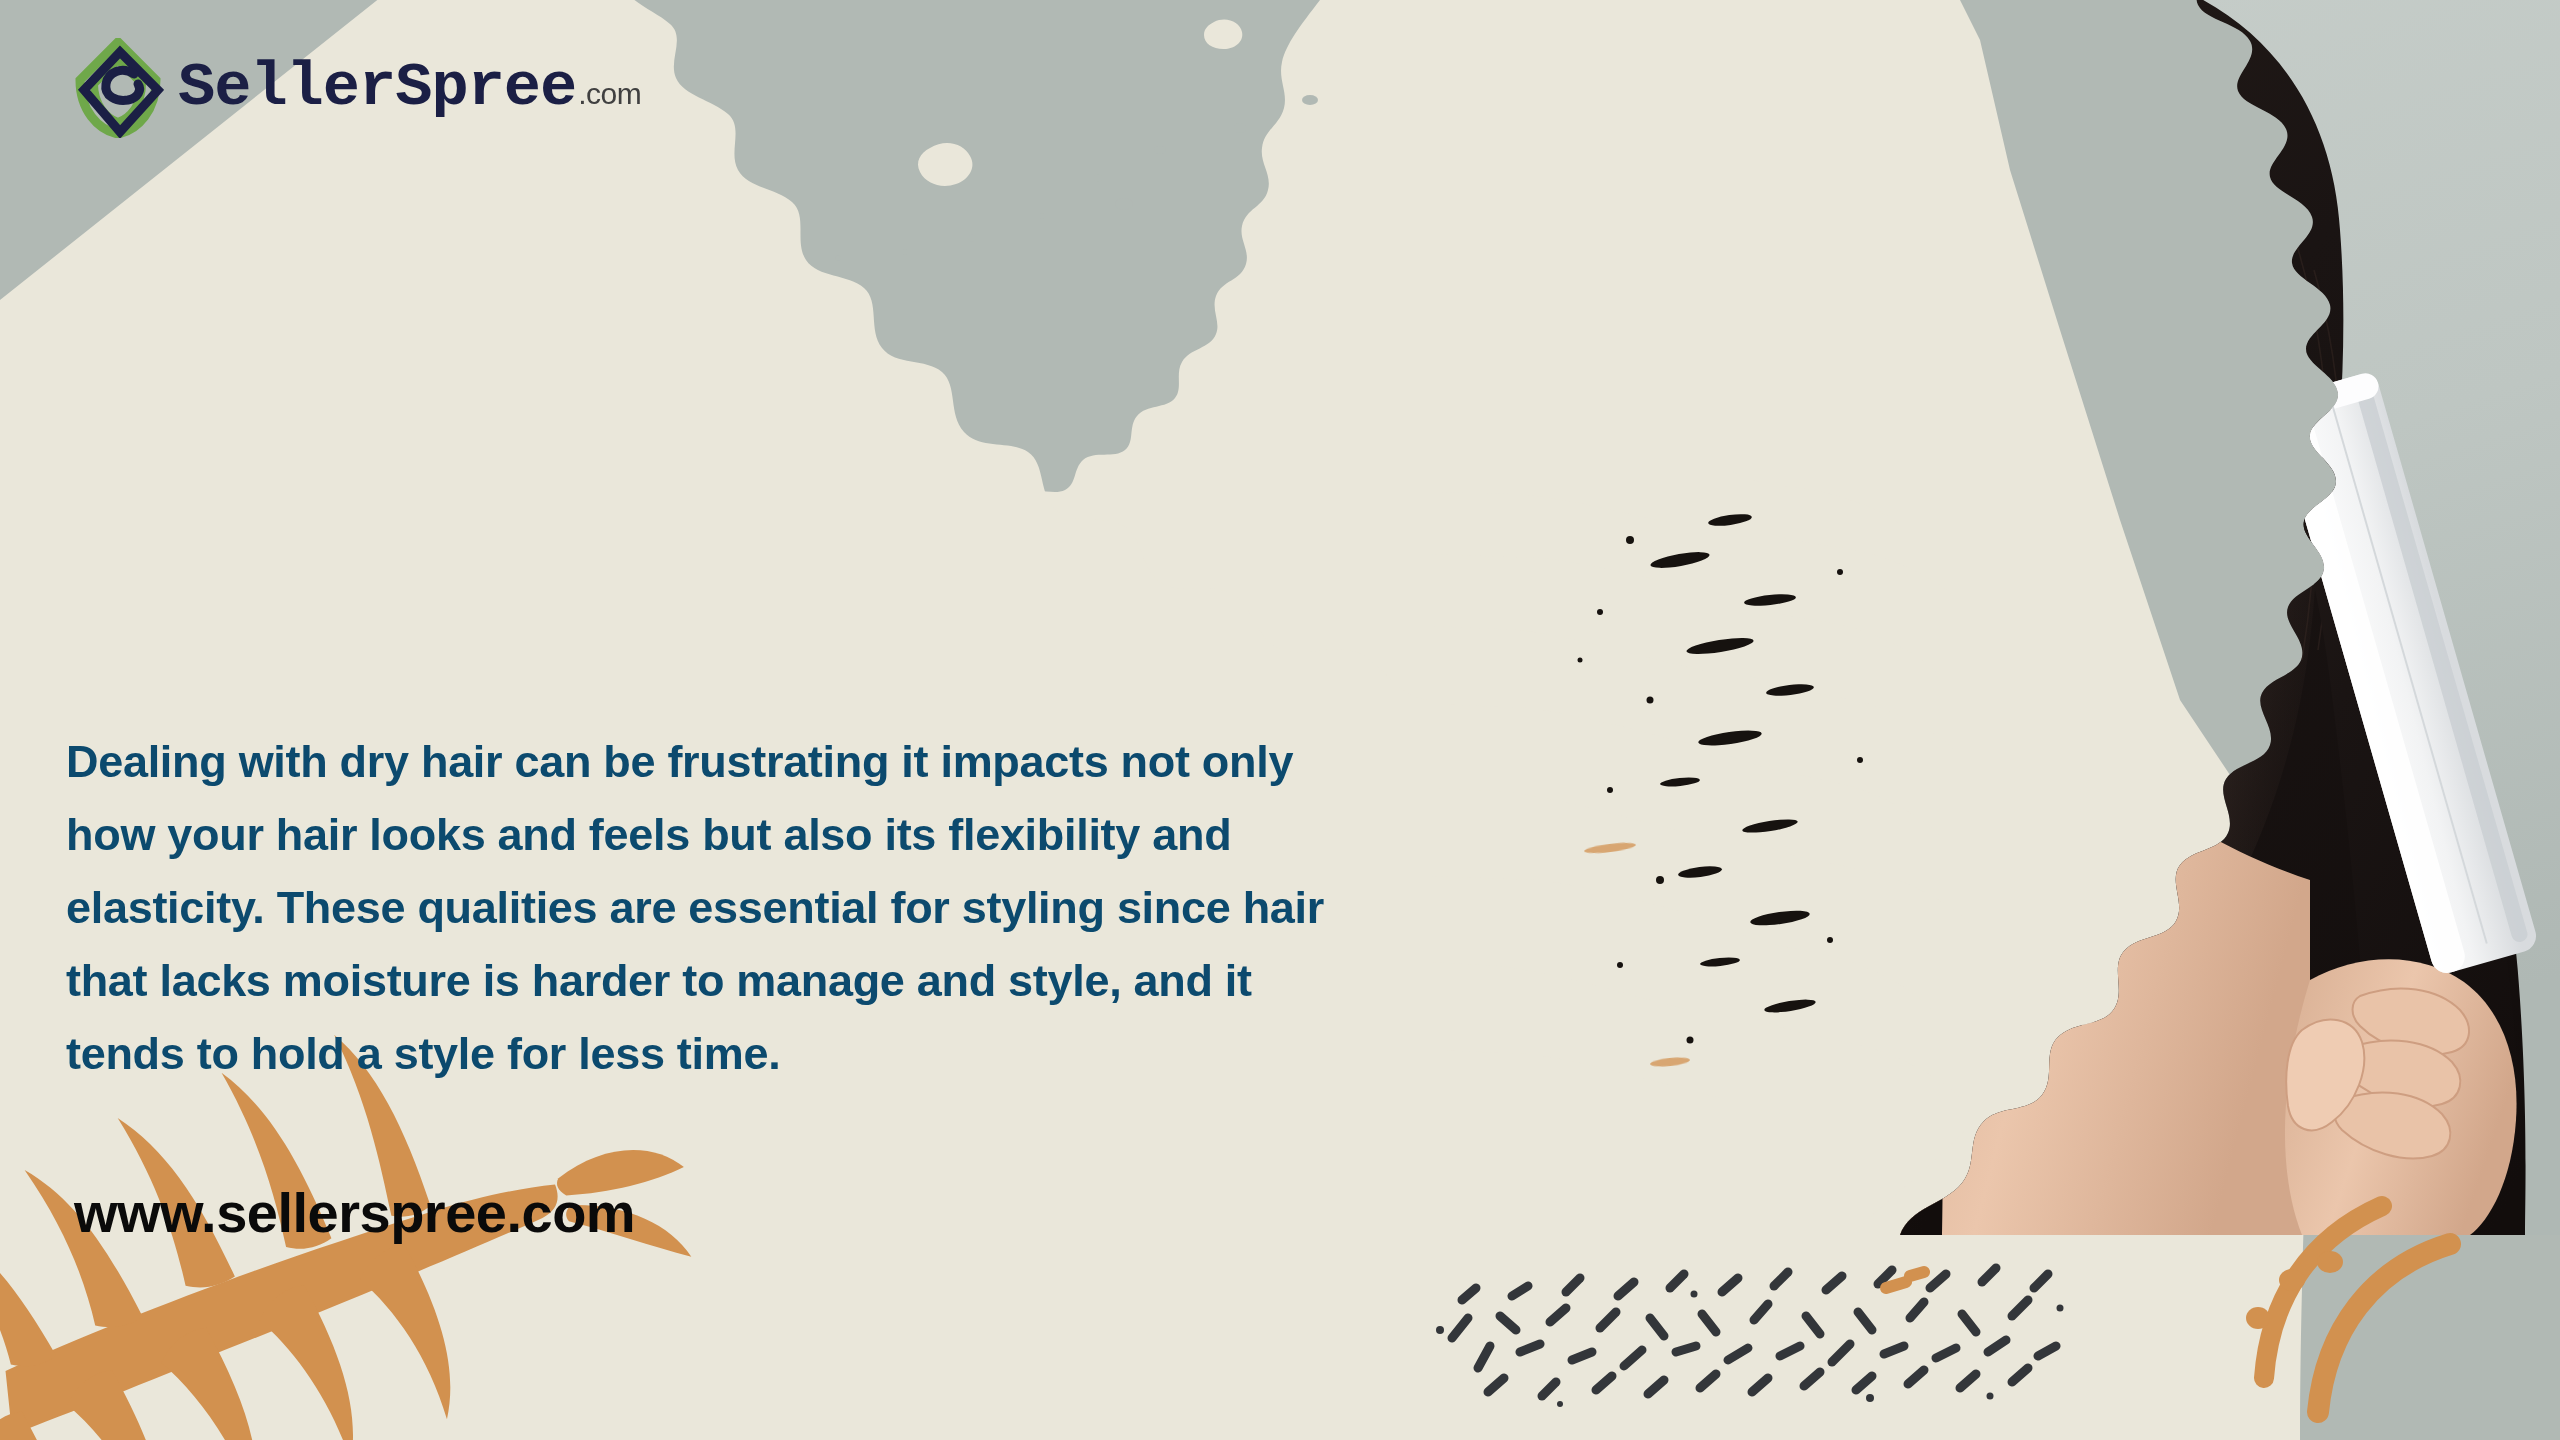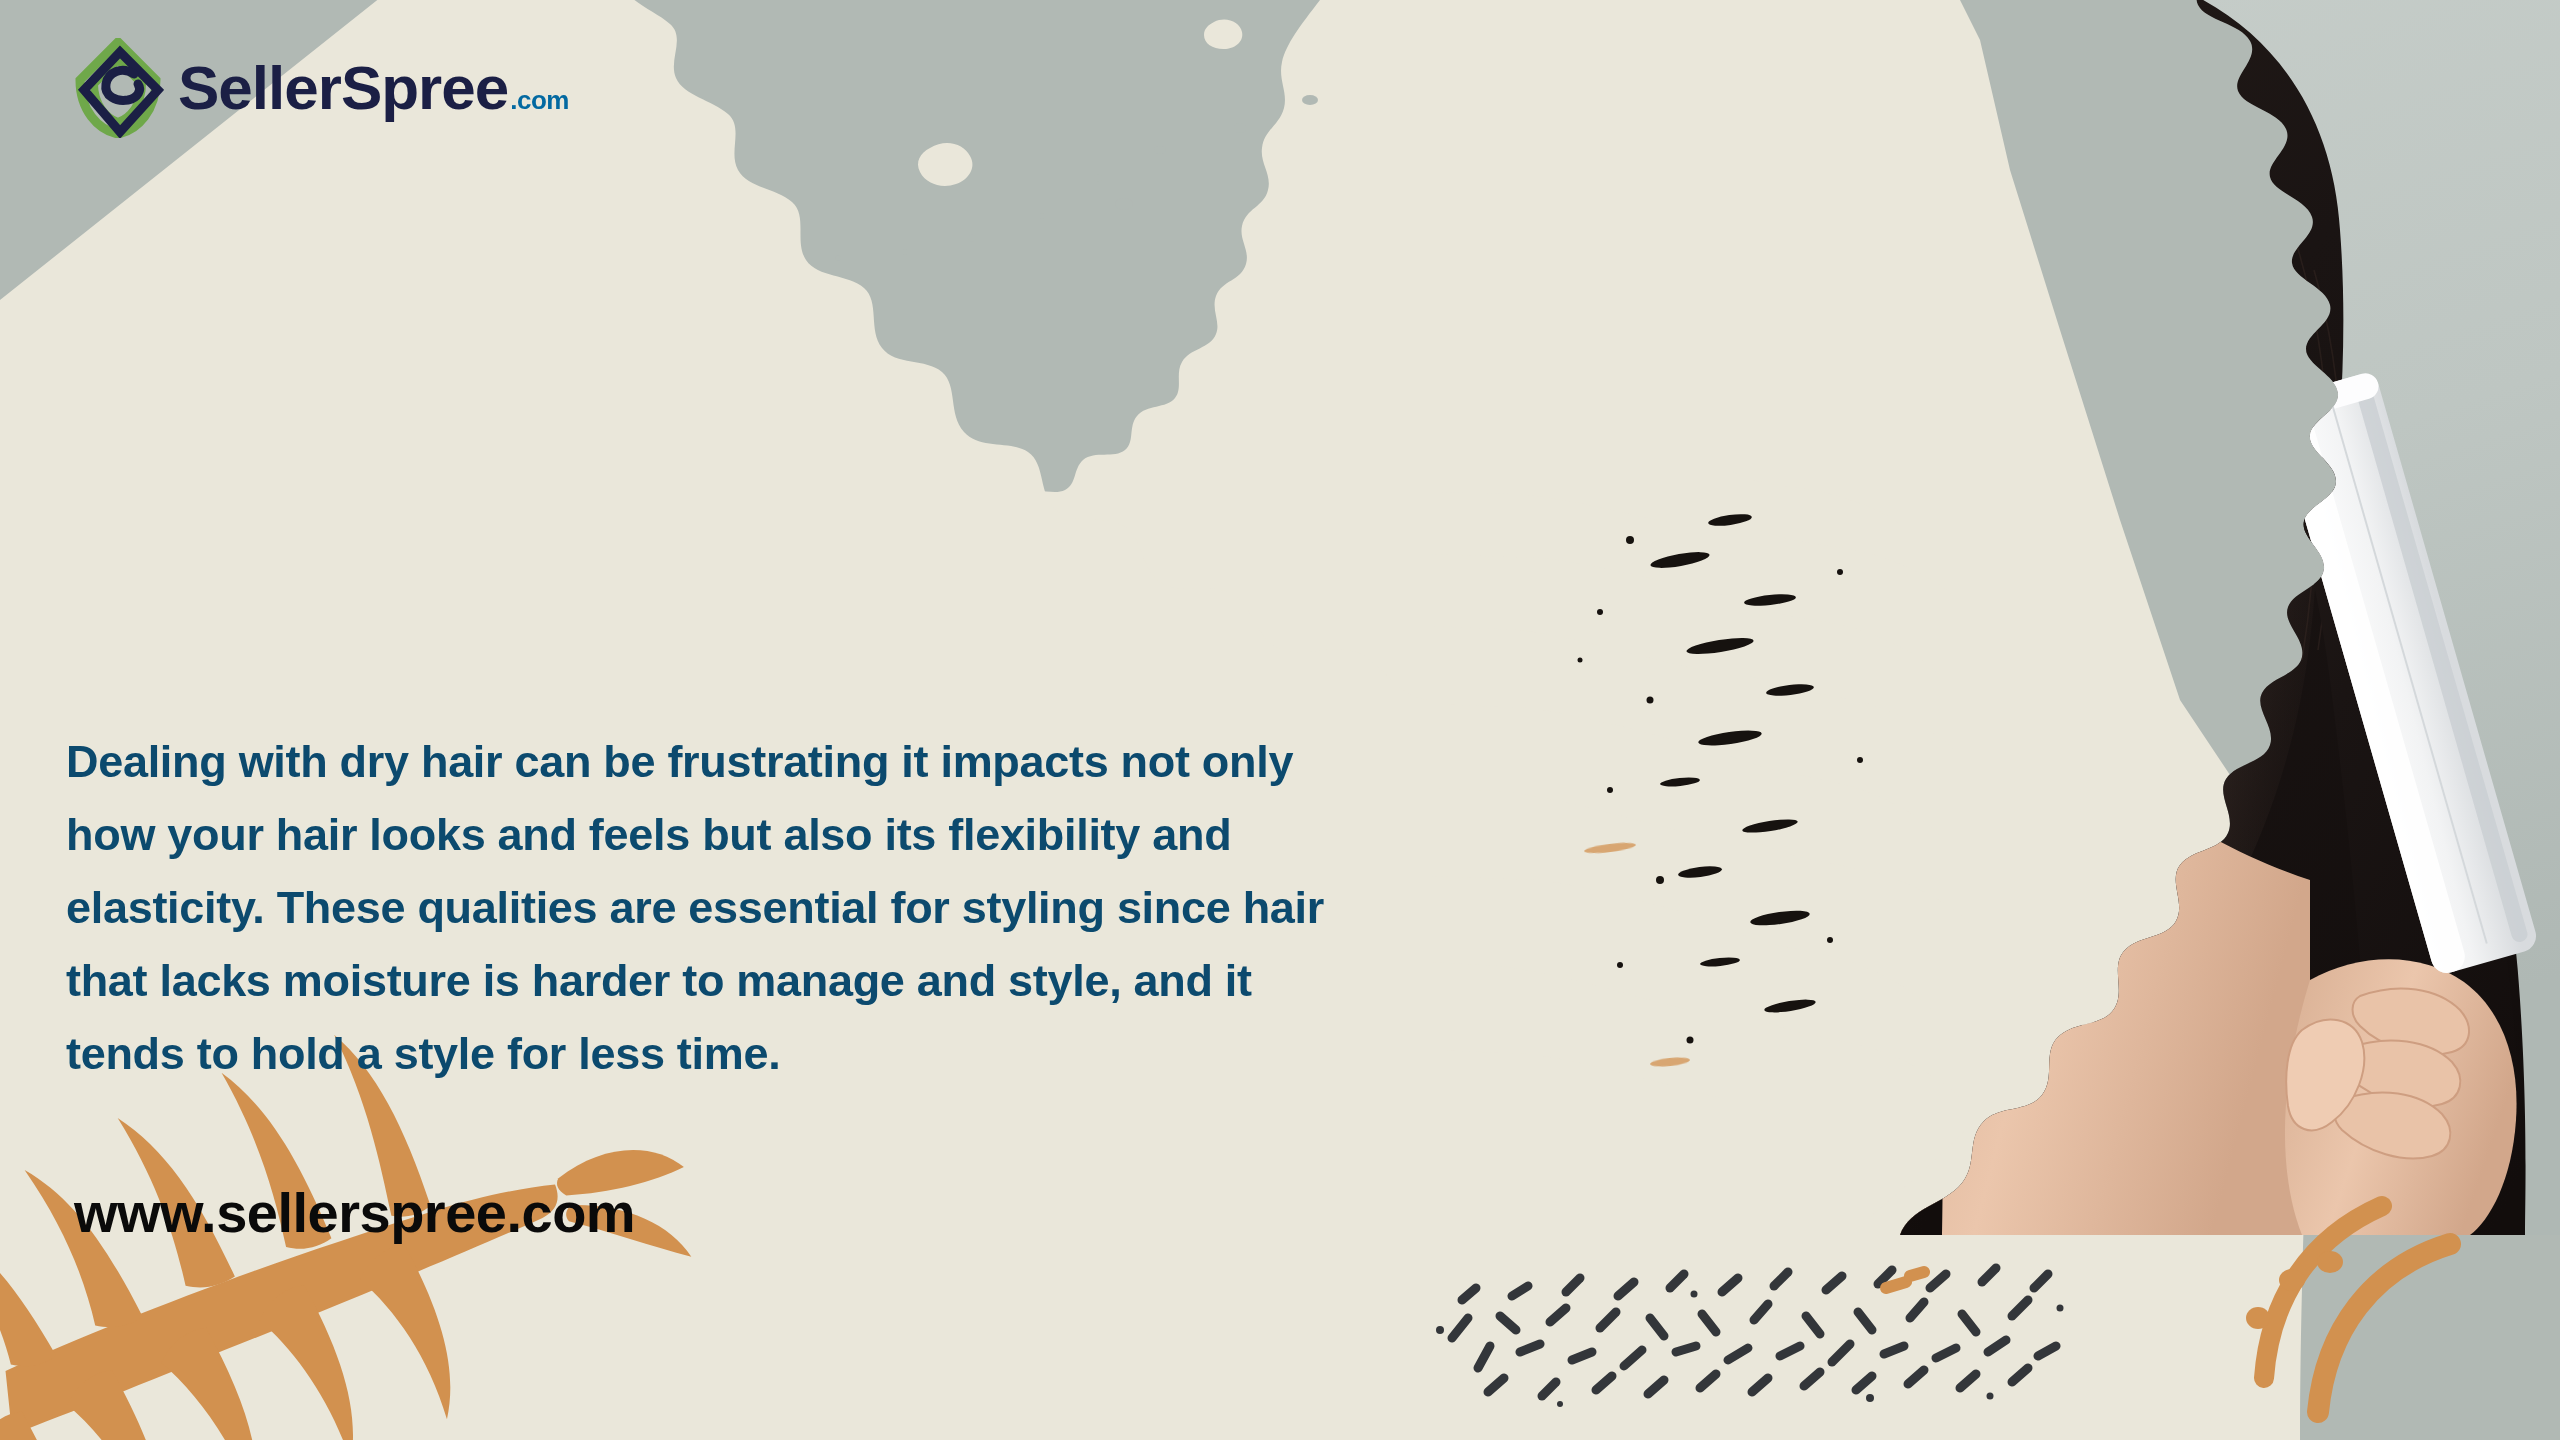--- a/index.html
+++ b/index.html
@@ -30,26 +30,26 @@
   #logo .wordwrap{
     display:flex;
     align-items:baseline;
     line-height:1;
   }
   #logo .word{
     font-size:62px;
     font-weight:bold;
     color:#1B1F45;
     letter-spacing:-1px;
-    font-family:Liberation Sans, sans-serif;
+    font-family:Liberation Mono, monospace;
   }
   #logo .tld{
-    font-size:26px;
-    font-weight:bold;
-    color:#0369a1;
+    font-size:30px;
+    font-weight:normal;
+    color:#404040;
     letter-spacing:-0.5px;
     margin-left:2px;
     font-family:"Liberation Sans", sans-serif;
   }
 
   
   #headline{
     position:absolute;
     left:66px; top:300px;
     width:1400px;

